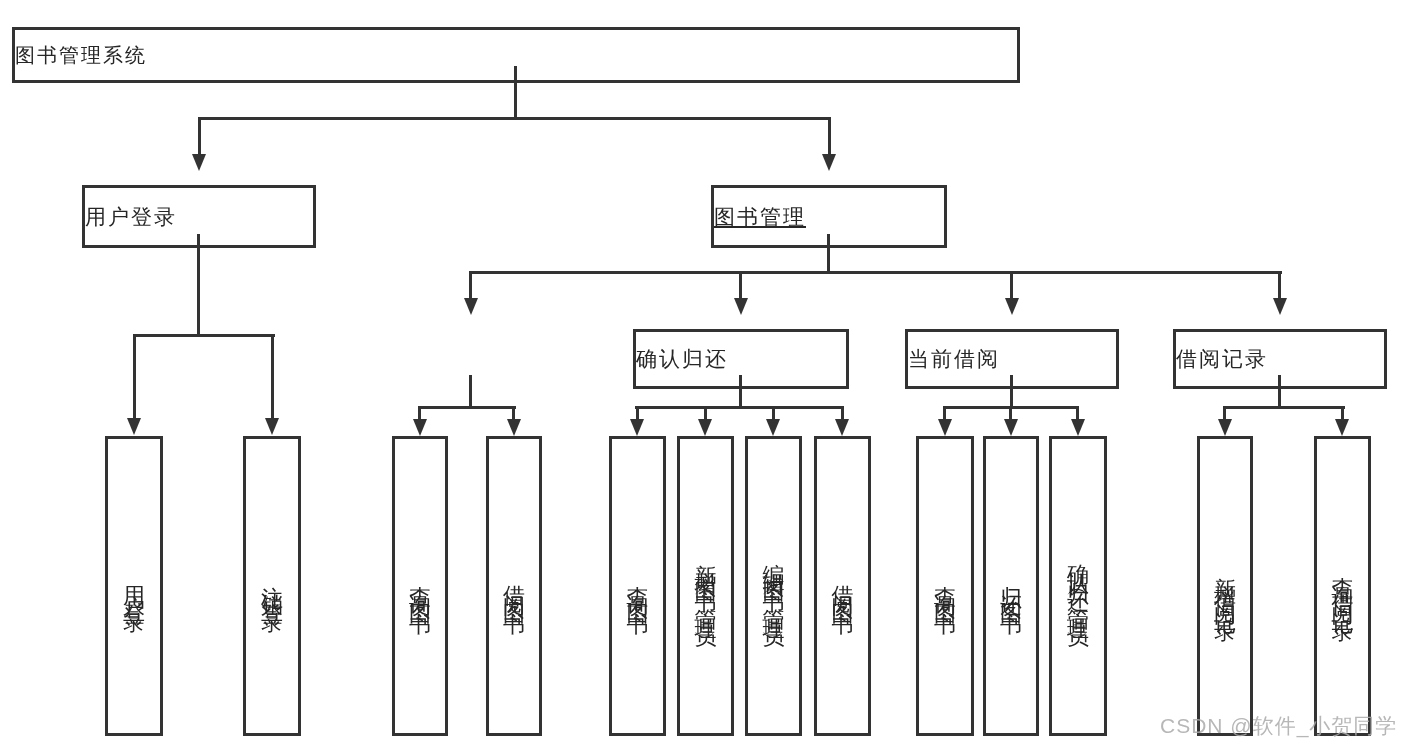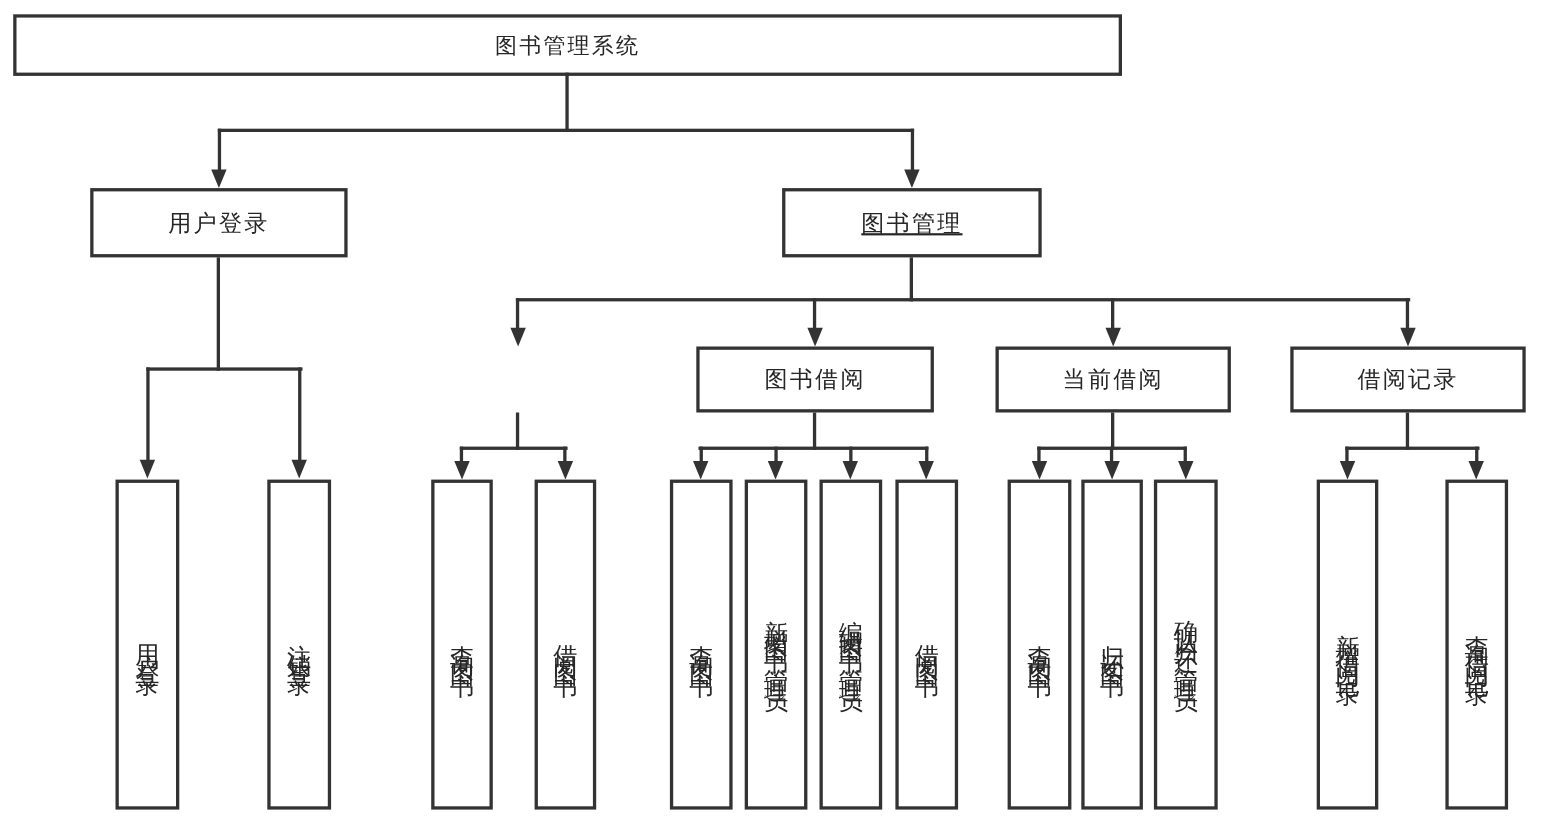--- a/index.html
+++ b/index.html
@@ -8,22 +8,22 @@
     --bg:#ffffff;
     --wm:#ababab;
   }
   html,body{margin:0;padding:0;background:var(--bg);}
   .canvas{
     position:relative;width:1405px;height:747px;background:var(--bg);
     overflow:hidden;font-family:"Liberation Sans","DejaVu Sans",sans-serif;
   }
   .box{
     position:absolute;box-sizing:border-box;border:3px solid var(--line);
-    background:var(--bg);display:flex;align-items:center;justify-content:center;
-    color:var(--text);font-size:21px;letter-spacing:2px;white-space:nowrap;
+    background:var(--bg);display:flex;align-items:center;
+    color:var(--text);font-size:21px;letter-spacing:2px;white-space:nowrap;margin-top:14px;
   }
   .box.root{font-size:20px;}
   .leaf{
     position:absolute;top:436px;height:300px;box-sizing:border-box;
     border:3px solid var(--line);background:var(--bg);
     display:flex;align-items:center;justify-content:center;
   }
   .leaf span{
     writing-mode:vertical-lr;text-orientation:mixed;
     color:var(--text);font-size:22px;letter-spacing:9px;line-height:1;
@@ -76,21 +76,21 @@
   <div class="line" style="left:469px;top:271px;width:3px;height:30px;"></div>
   <div class="arrow" style="left:464px;top:298px;"></div>
   <div class="line" style="left:739px;top:271px;width:3px;height:30px;"></div>
   <div class="arrow" style="left:734px;top:298px;"></div>
   <div class="line" style="left:1010px;top:271px;width:3px;height:30px;"></div>
   <div class="arrow" style="left:1005px;top:298px;"></div>
   <div class="line" style="left:1278px;top:271px;width:3px;height:30px;"></div>
   <div class="arrow" style="left:1273px;top:298px;"></div>
 
   <div class="box" style="left:633px;top:315px;width:216px;height:60px;">
-    <span>图书借阅</span>
+    <span>确认归还</span>
   </div>
   <div class="box" style="left:905px;top:315px;width:214px;height:60px;">
     <span>当前借阅</span>
   </div>
   <div class="box" style="left:1173px;top:315px;width:214px;height:60px;">
     <span>借阅记录</span>
   </div>
 
   <div class="line" style="left:469px;top:375px;width:3px;height:34px;"></div>
   <div class="line" style="left:418px;top:406px;width:98px;height:3px;"></div>
@@ -163,14 +163,15 @@
     <span>确认归还（管理员）</span>
   </div>
 
   <div class="leaf" style="left:1197px;width:56px;">
     <span>新增借阅记录</span>
   </div>
   <div class="leaf" style="left:1314px;width:57px;">
     <span>查询借阅记录</span>
   </div>
 
+  <div class="watermark">CSDN @软件_小贺同学</div>
 
 </div>
 
 </body></html>

